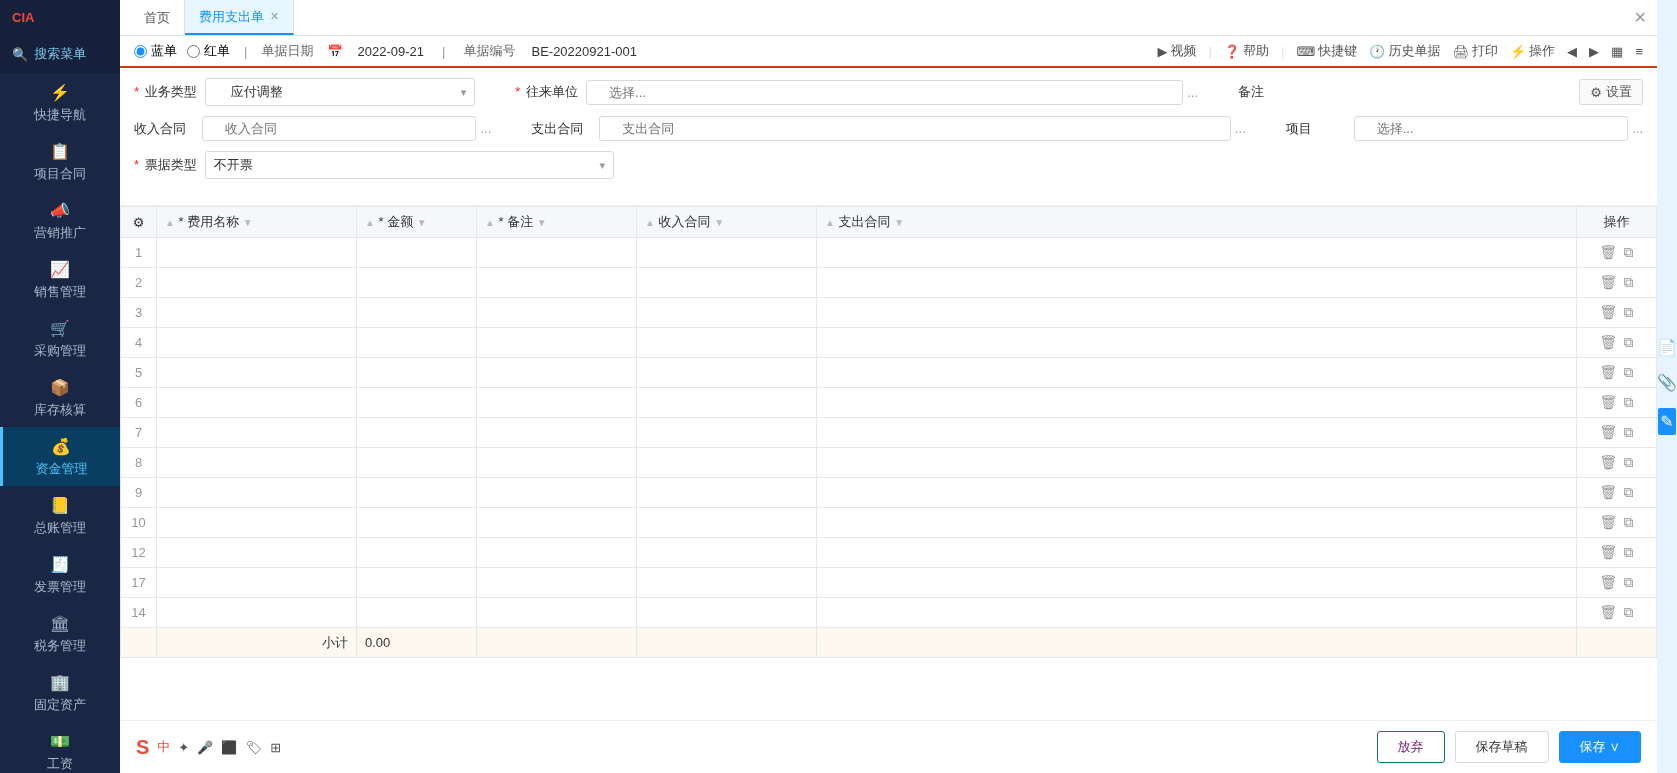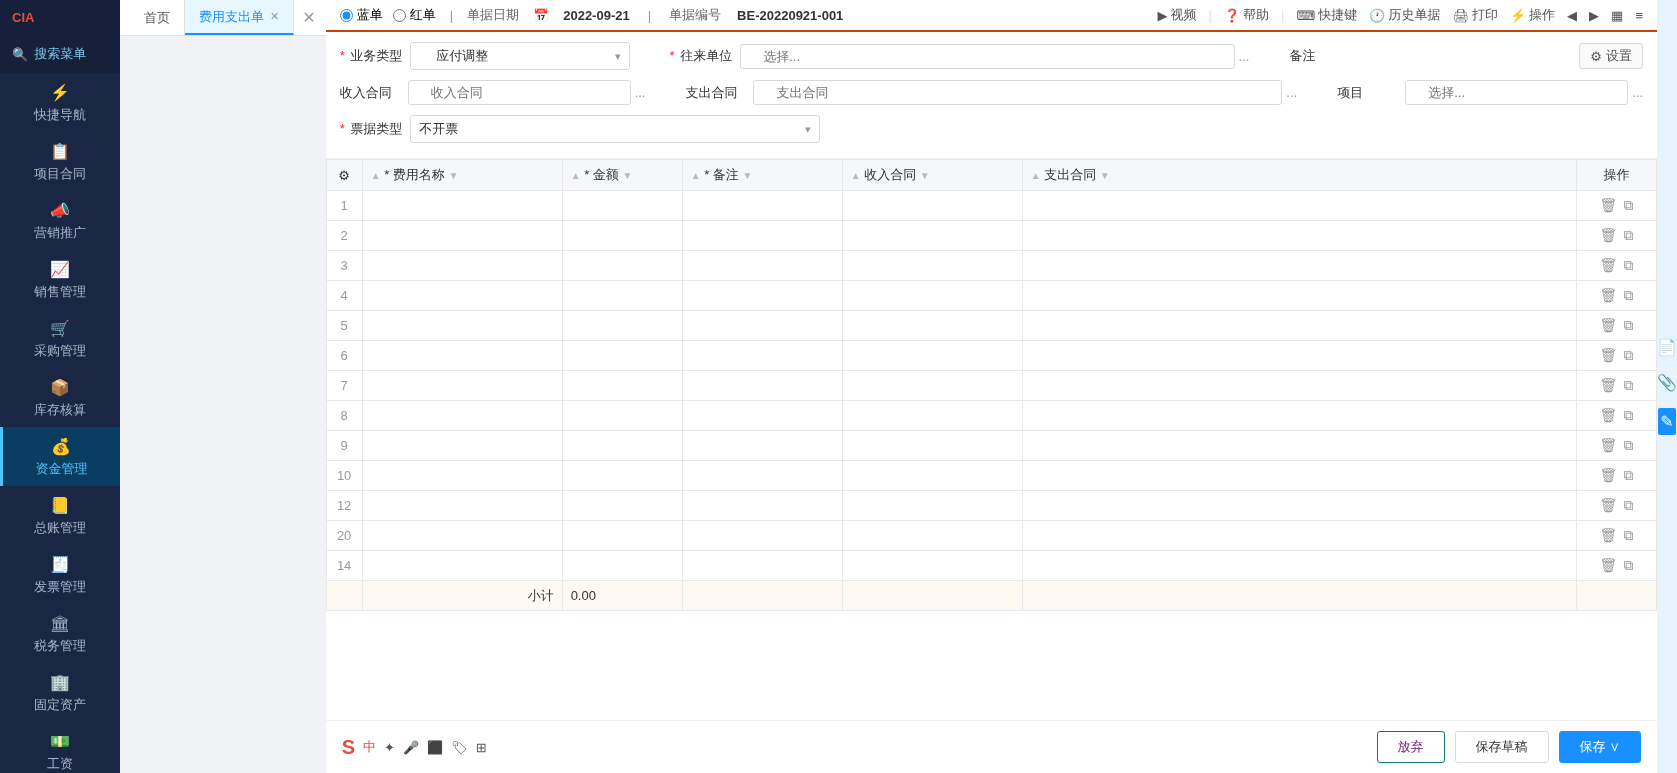--- a/index.html
+++ b/index.html
@@ -43,20 +43,21 @@
       background: #0a3d62;
       color: #4fc3f7;
       border-left: 3px solid #4fc3f7;
     }
     .sidebar-icon { font-size: 16px; }
 
     
     .main {
       flex: 1;
       display: flex;
+      flex-direction: column;
       background: #f0f2f5;
       overflow: hidden;
     }
 
     
     .tab-bar {
       display: flex;
       align-items: center;
       background: #fff;
       border-bottom: 1px solid #e0e0e0;
@@ -109,21 +110,21 @@
       padding: 6px 14px;
       border-bottom: 2px solid #c2410c;
       gap: 10px;
       flex-shrink: 0;
     }
     .radio-group { display: flex; align-items: center; gap: 10px; }
     .radio-item { display: flex; align-items: center; gap: 4px; cursor: pointer; }
     .radio-blue { accent-color: #1890ff; }
     .radio-red { accent-color: #f5222d; }
     .field-label { color: #666; }
-    .field-value { color: #333; font-weight: 700; }
+    .field-value { color: #333; font-weight: 400; }
     .toolbar-actions {
       margin-left: auto;
       display: flex;
       align-items: center;
       gap: 12px;
       color: #666;
       font-size: 12px;
     }
     .toolbar-btn {
       display: flex; align-items: center; gap: 3px; cursor: pointer; color: #555;
@@ -134,21 +135,21 @@
       padding: 10px 14px;
       border-bottom: 1px solid #f0f0f0;
       flex-shrink: 0;
     }
     .form-row {
       display: flex;
       align-items: center;
       margin-bottom: 10px;
       gap: 0;
     }
-    .form-row:last-child { margin-bottom: 5px; }
+    .form-row:last-child { margin-bottom: 16px; }
     .field-group {
       display: flex;
       align-items: center;
       flex: 1;
       min-width: 0;
     }
     .field-name {
       color: #333;
       white-space: nowrap;
       min-width: 60px;
@@ -699,21 +700,21 @@
     <td></td>
     <td></td>
     <td>
       <div class="action-icons">
         <span class="action-icon">🗑</span>
         <span class="action-icon">⧉</span>
       </div>
     </td>
   </tr>
             <tr>
-    <td class="td-num">20</td>
+    <td class="td-num">17</td>
     <td></td>
     <td></td>
     <td></td>
     <td></td>
     <td></td>
     <td>
       <div class="action-icons">
         <span class="action-icon">🗑</span>
         <span class="action-icon">⧉</span>
       </div>

